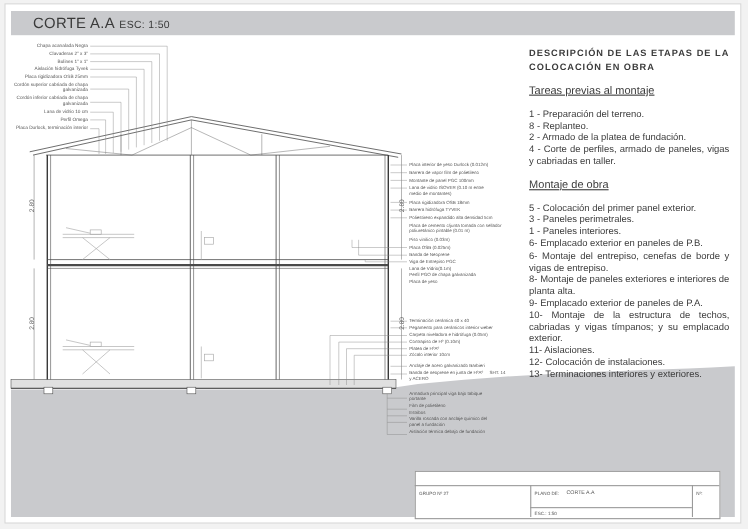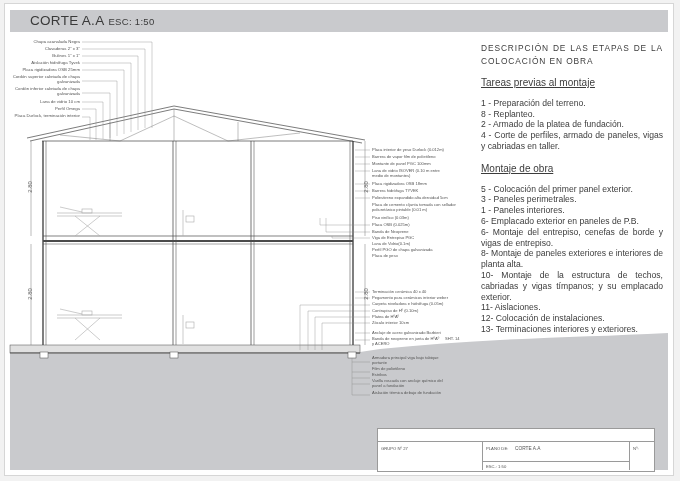--- a/index.html
+++ b/index.html
@@ -3,21 +3,21 @@
 <meta charset="utf-8">
 <style>
   html, body { margin:0; padding:0; }
   body { width:680px; height:481px; background:#f2f2f2; position:relative; overflow:hidden; font-family:"Liberation Sans", sans-serif; }
   .sheet { position:absolute; left:4px; top:3px; width:670px; height:473px; background:#fff; border:1px solid #d6d6d6; box-sizing:border-box; }
   .header-bar { position:absolute; left:10px; top:10px; width:658px; height:22px; background:#c9cacd; }
   .title { position:absolute; left:30px; top:13px; font-size:13.5px; color:#3a3a3a; letter-spacing:0.3px; }
   .title .scale { font-size:9.5px; margin-left:4px; }
   .drawing { position:absolute; left:0; top:0; width:680px; height:481px; }
   .desc { position:absolute; left:481px; top:42px; width:182px; color:#3c3c3c; font-size:8.6px; line-height:10.8px; }
-  .desc h2 { font-size:8.4px; font-weight:normal; margin:0 0 10px 0; letter-spacing:0.9px; text-align:justify; line-height:13px; }
+  .desc h2 { font-size:8.4px; font-weight:bold; margin:0 0 10px 0; letter-spacing:0.9px; text-align:justify; line-height:13px; }
   .desc .sub { text-decoration:underline; margin:0 0 9px 0; font-size:10px; }
   .desc ol { list-style:none; margin:0 0 12px 0; padding:0; }
   .desc li { text-align:justify; font-size:8.6px; }
   .llabel { position:absolute; font-size:4.3px; color:#555; text-align:right; line-height:5px; }
   .rlabel { position:absolute; font-size:4.1px; color:#555; line-height:5px; white-space:nowrap; }
   .tb { position:absolute; border:1px solid #9a9a9a; background:#fff; }
   .tbt { position:absolute; font-size:4.2px; color:#555; }
   .dim { position:absolute; font-size:6px; color:#666; transform:rotate(-90deg); transform-origin:center; }
 </style>
 </head>
@@ -192,20 +192,21 @@
     <li>4 - Corte de perfiles, armado de paneles, vigas y cabriadas en taller.</li>
   </ol>
   <div class="sub">Montaje de obra</div>
   <ol>
     <li>5 - Colocación del primer panel exterior.</li>
     <li>3 - Paneles perimetrales.</li>
     <li>1 - Paneles interiores.</li>
     <li>6- Emplacado exterior en paneles de P.B.</li>
     <li>6- Montaje del entrepiso, cenefas de borde y vigas de entrepiso.</li>
     <li>8- Montaje de paneles exteriores e interiores de planta alta.</li>
+    <li>9- Emplacado exterior de paneles de P.A.</li>
     <li>10- Montaje de la estructura de techos, cabriadas y vigas tímpanos; y su emplacado exterior.</li>
     <li>11- Aislaciones.</li>
     <li>12- Colocación de instalaciones.</li>
     <li>13- Terminaciones interiores y exteriores.</li>
   </ol>
 </div>
 
 <div class="tb" style="left:377px; top:428px; width:276px; height:42px;"></div>
 <div style="position:absolute; left:377px; top:441px; width:277px; height:1px; background:#9a9a9a;"></div>
 <div style="position:absolute; left:482px; top:441px; width:1px; height:29px; background:#9a9a9a;"></div>

